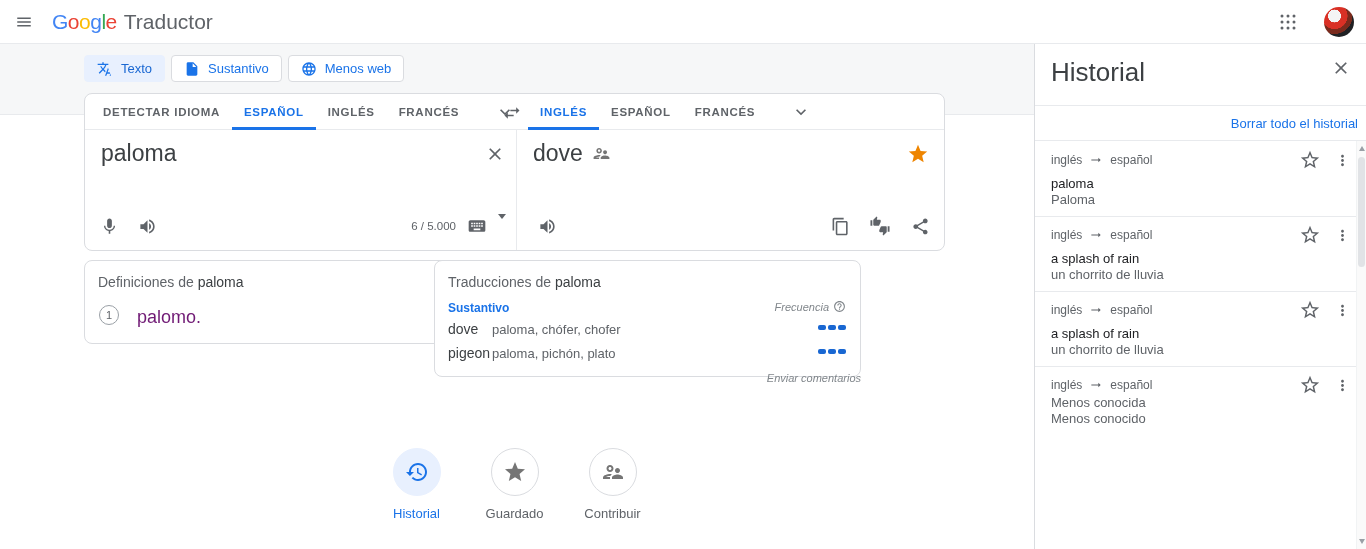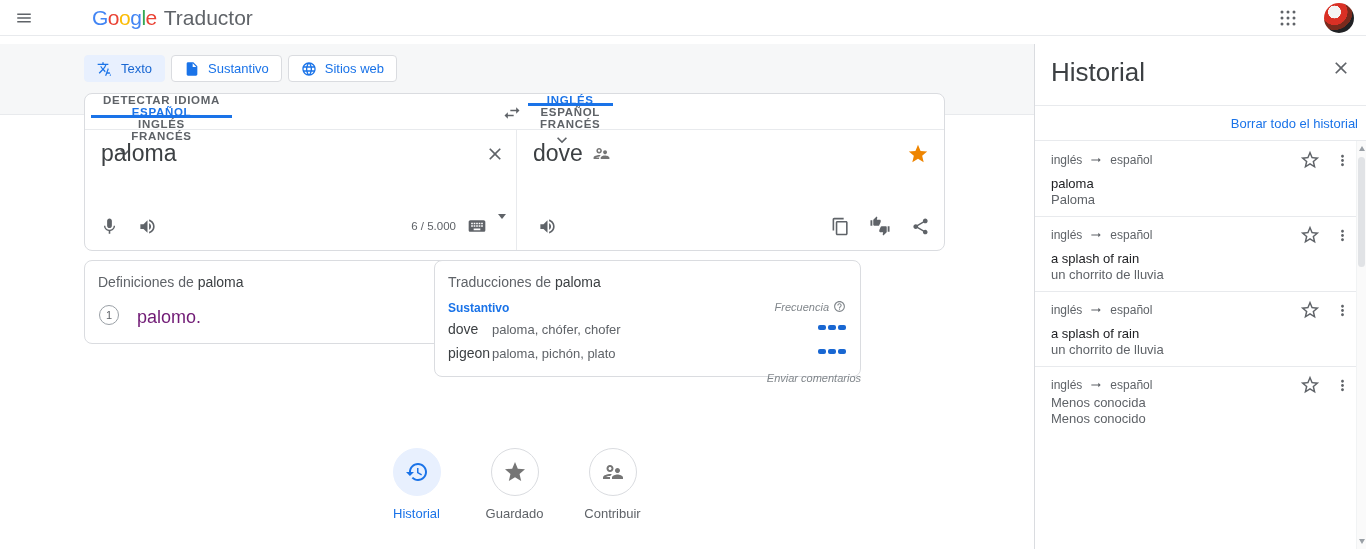--- a/index.html
+++ b/index.html
@@ -3,22 +3,22 @@
 <meta charset="utf-8">
 <style>
   * { box-sizing: border-box; margin: 0; padding: 0; }
   html,body { width:1366px; height:549px; }
   body { font-family: "Liberation Sans", "DejaVu Sans", sans-serif; background:#fff; overflow:hidden; }
   .app { position:relative; width:1366px; height:549px; background:#fff; overflow:hidden; }
   button { background:none; border:none; cursor:pointer; font-family:inherit; padding:0; }
   svg { display:block; }
 
   
-  .topbar { position:absolute; top:0; left:0; right:0; height:36px; background:#fff;
-            border-bottom:1px solid #e8eaed; display:flex; align-items:center; z-index:10;gap:40px; }
+  .topbar { position:absolute; top:0; left:0; right:0; height:44px; background:#fff;
+            border-bottom:1px solid #e8eaed; display:flex; align-items:center; z-index:10; }
   .hamburger { width:40px; height:40px; margin-left:4px; display:flex; align-items:center; justify-content:center; border-radius:50%; }
   .logo { display:flex; align-items:baseline; margin-left:8px; cursor:pointer; }
   .logo-google { font-size:21px; letter-spacing:-0.5px; }
   .logo-product { font-size:21px; color:#5f6368; margin-left:7px; }
   .topbar-right { margin-left:auto; display:flex; align-items:center; gap:18px; padding-right:12px; }
   .apps-btn { width:36px; height:36px; display:flex; align-items:center; justify-content:center; border-radius:50%; }
   .avatar { width:30px; height:30px; border-radius:50%; cursor:pointer;
             background: radial-gradient(circle at 35% 30%, #f4f4f4 0 22%, #d93025 23% 45%, #7a2a1d 46% 62%, #202124 63% 100%); }
 
   
@@ -27,21 +27,21 @@
   .mode-buttons { position:absolute; left:84px; top:11px; display:flex; gap:6px;border-radius:8px; }
   .mode-btn { height:27px; padding:0 12px; border-radius:4px; display:flex; align-items:center; gap:8px;
               font-size:13px; color:#1a73e8; background:#fff; border:1px solid #dadce0; }
   .mode-btn.active { background:#e8f0fe; border-color:#e8f0fe; color:#1967d2; }
   .mode-btn svg { fill:#1a73e8; }
 
   
   .translate-card { position:absolute; left:84px; top:49px; width:861px; height:158px; background:#fff;
                     border:1px solid #dadce0; border-radius:8px; z-index:2; }
   .tabs-row { position:relative; height:36px; border-bottom:1px solid #e8eaed; }
-  .tabs { position:absolute; top:0; height:36px; display:flex; align-items:stretch;flex-direction:column; }
+  .tabs { position:absolute; top:0; height:36px; display:flex; align-items:stretch; }
   .tabs-src { left:6px; }
   .tabs-tgt { left:443px; }
   .tab { font-size:11.5px; font-weight:bold; letter-spacing:.7px; color:#5f6368; padding:0 12px; }
   .tab.active { color:#1a73e8; box-shadow: inset 0 -3px 0 #1a73e8; }
   .tab-chevron { margin-left:18px; display:flex; align-items:center; padding:0 6px; }
   .tab-chevron svg { fill:#5f6368; }
   .swap-btn { position:absolute; left:414px; top:6px; width:26px; height:26px; display:flex; align-items:center; justify-content:center; border-radius:50%; }
   .swap-btn svg { fill:#5f6368; }
 
   .panes { position:relative; height:120px; }
@@ -168,21 +168,21 @@
         <button class="mode-btn">
           <svg width="16" height="16" viewBox="0 0 24 24">
               <path d="M6 2c-1.1 0-1.99.9-1.99 2L4 20c0 1.1.89 2 1.99 2H18c1.1 0 2-.9 2-2V8l-6-6H6zm7 7V3.5L18.5 9H13z"></path>
             </svg>
           <span>Sustantivo</span>
         </button>
         <button class="mode-btn">
           <svg width="16" height="16" viewBox="0 0 24 24">
               <path d="M11.99 2C6.47 2 2 6.48 2 12s4.47 10 9.99 10C17.52 22 22 17.52 22 12S17.52 2 11.99 2zm6.93 6h-2.95c-.32-1.25-.78-2.45-1.38-3.56 1.84.63 3.37 1.91 4.33 3.56zM12 4.04c.83 1.2 1.48 2.53 1.91 3.96h-3.82c.43-1.43 1.08-2.76 1.91-3.96zM4.26 14C4.1 13.36 4 12.69 4 12s.1-1.36.26-2h3.38c-.08.66-.14 1.32-.14 2 0 .68.06 1.34.14 2H4.26zm.82 2h2.95c.32 1.25.78 2.45 1.38 3.56-1.84-.63-3.37-1.9-4.33-3.56zm2.95-8H5.08c.96-1.66 2.49-2.93 4.33-3.56C8.81 5.55 8.35 6.75 8.03 8zM12 19.96c-.83-1.2-1.48-2.53-1.91-3.96h3.82c-.43 1.43-1.08 2.76-1.91 3.96zM14.34 14H9.66c-.09-.66-.16-1.32-.16-2 0-.68.07-1.35.16-2h4.68c.09.65.16 1.32.16 2 0 .68-.07 1.34-.16 2zm.25 5.56c.6-1.11 1.06-2.31 1.38-3.56h2.95c-.96 1.65-2.49 2.93-4.33 3.56zM16.36 14c.08-.66.14-1.32.14-2 0-.68-.06-1.34-.14-2h3.38c.16.64.26 1.31.26 2s-.1 1.36-.26 2h-3.38z"></path>
             </svg>
-          <span>Sitios web</span>
+          <span>Menos web</span>
         </button>
       </div>
     </div>
 
     <div class="translate-card">
       <div class="tabs-row">
         <div class="tabs tabs-src">
           <button class="tab">DETECTAR IDIOMA</button>
           <button class="tab active">ESPAÑOL</button>
           <button class="tab">INGLÉS</button>

